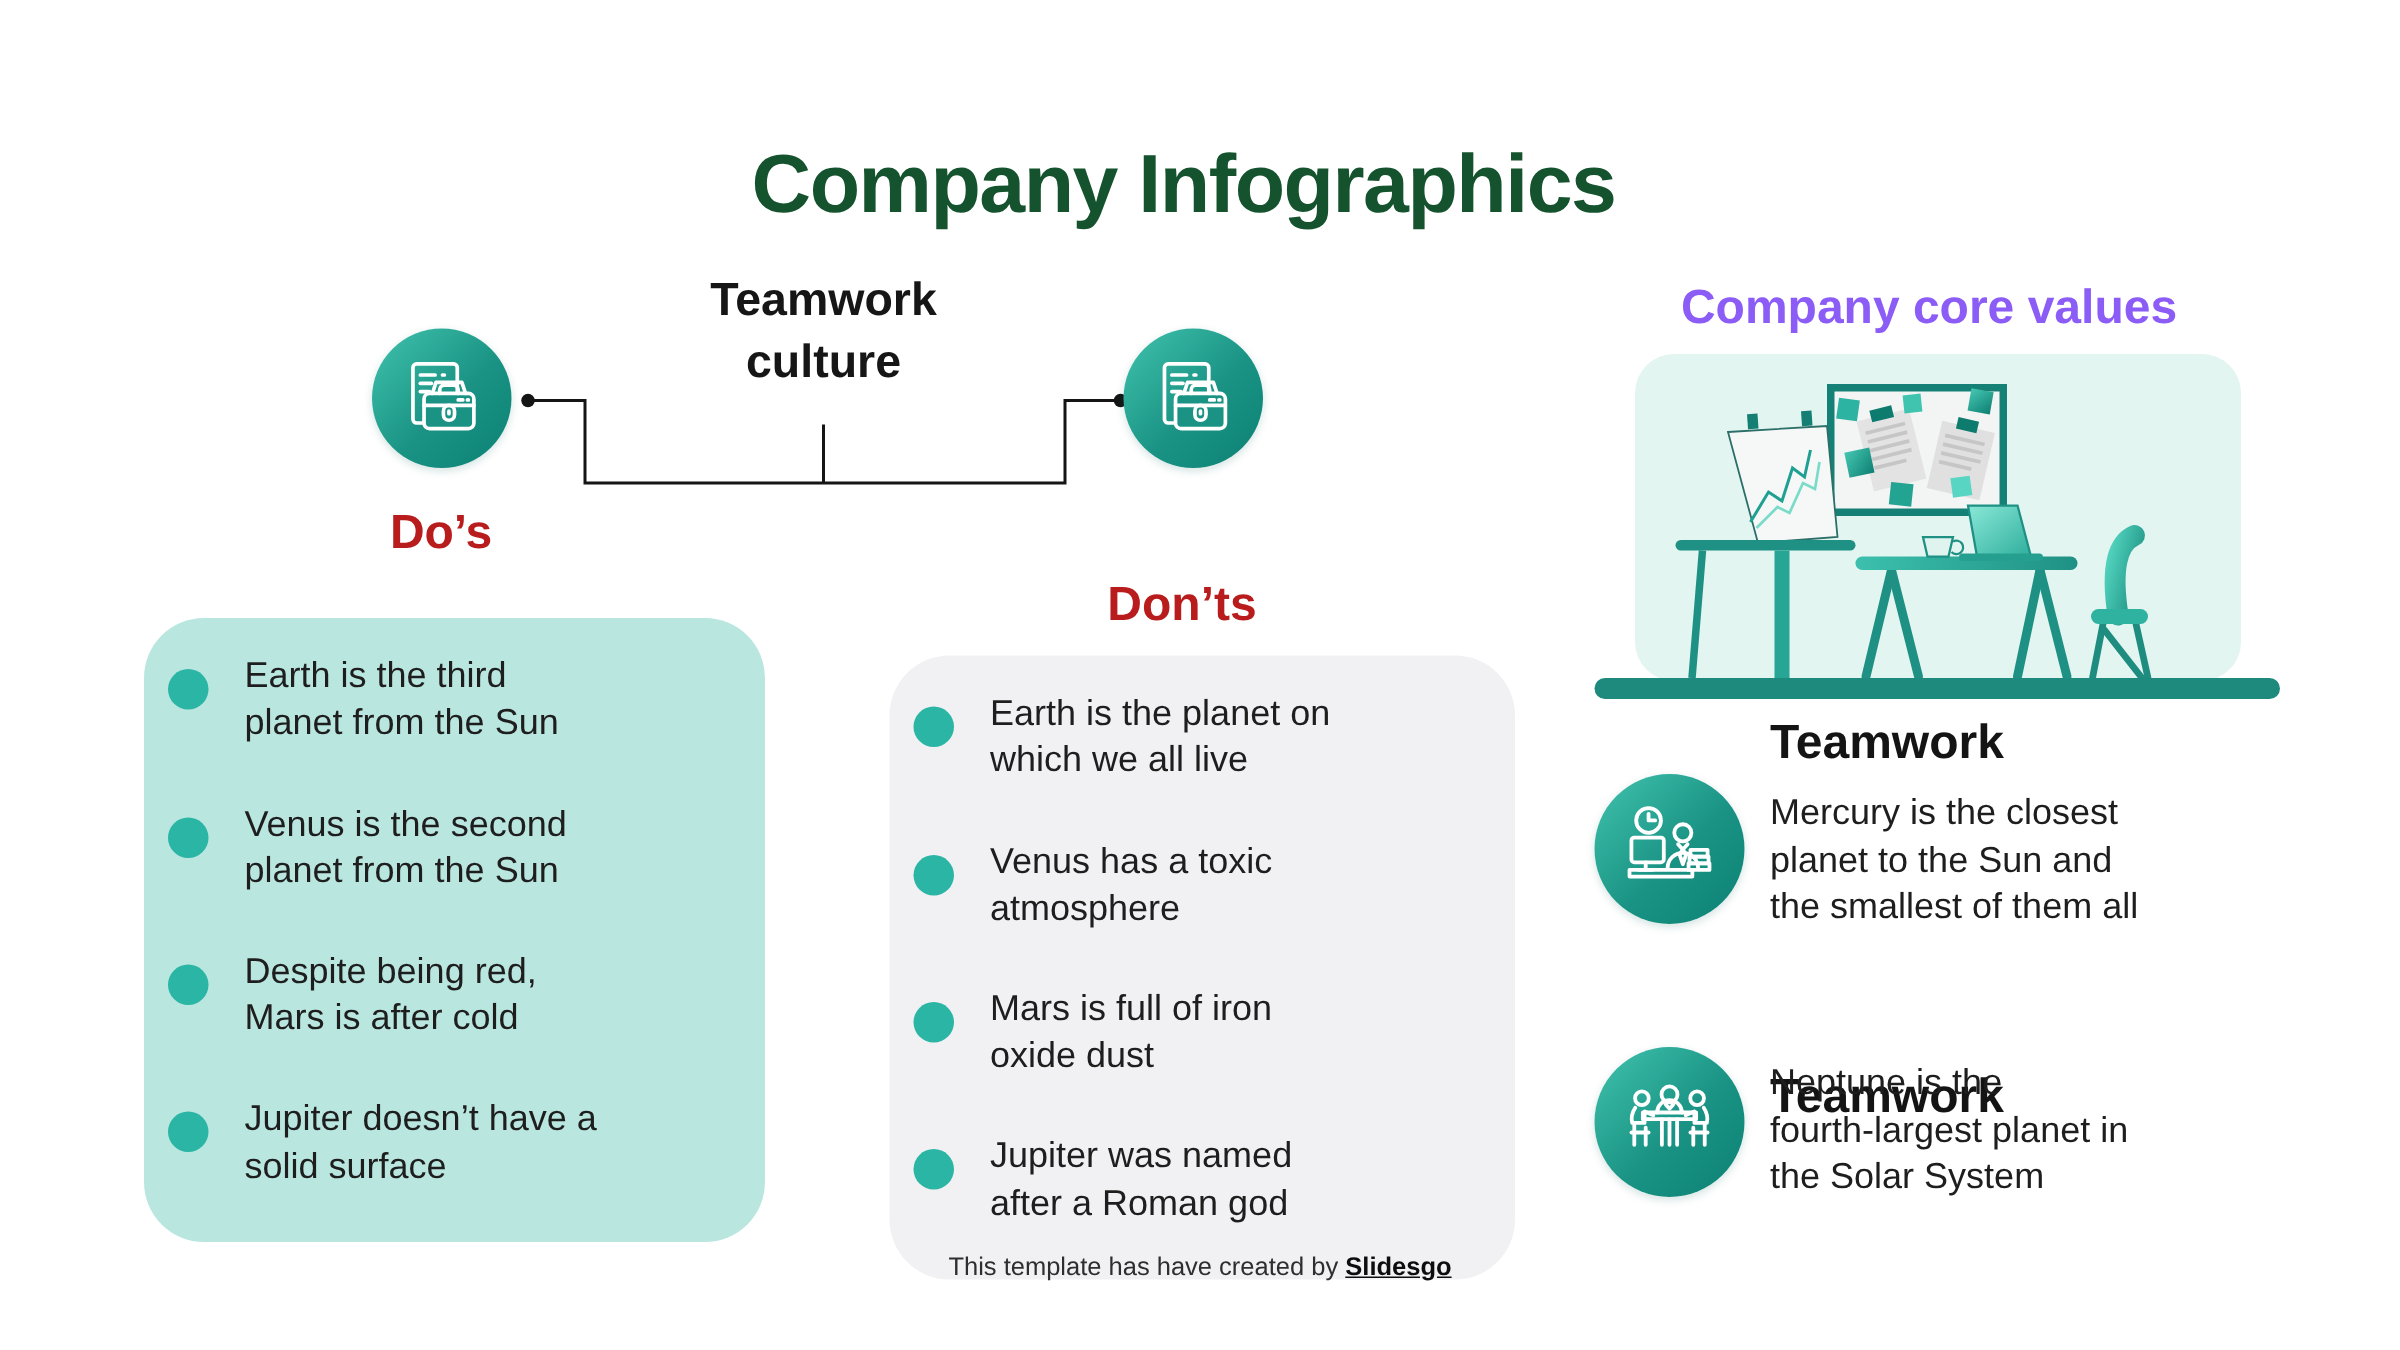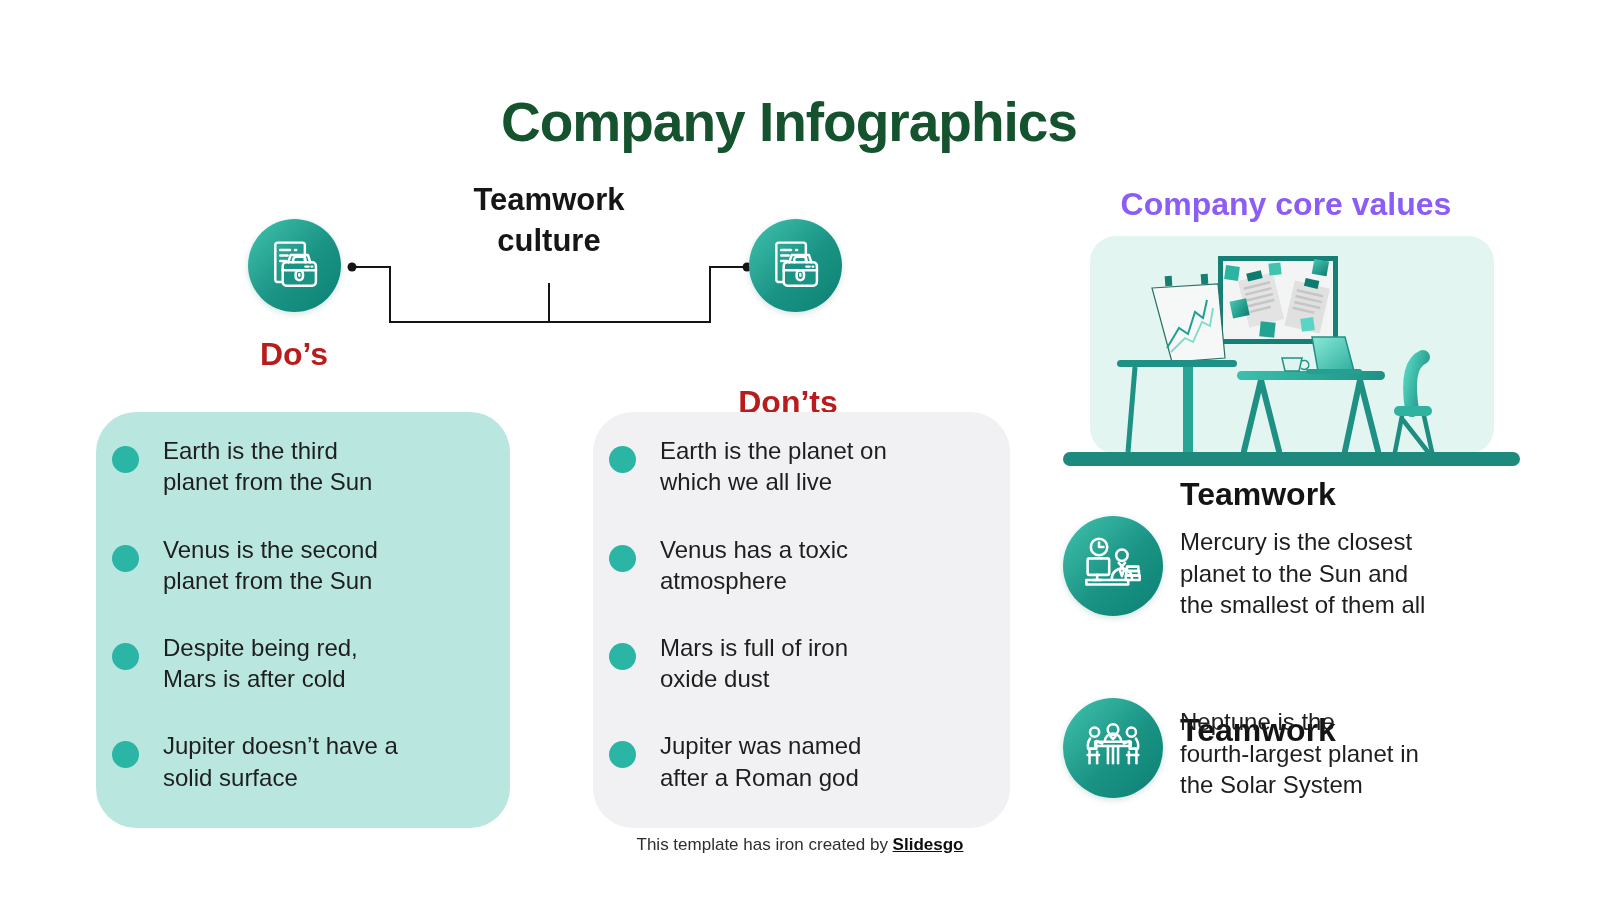--- a/index.html
+++ b/index.html
@@ -36,21 +36,21 @@
   }
   .label-dos{left:194px;}
   .label-donts{left:688px;margin-top:48px;}
 
   .card{
     top:412px;height:416px;border-radius:40px;
     box-sizing:border-box;padding:24px 20px 36px 16px;
     display:flex;flex-direction:column;gap:36px;justify-content:center;
   }
   .card-dos{left:96px;width:414px;background:#b9e7e0;}
-  .card-donts{left:593px;width:417px;background:#f1f1f3;}
+  .card-donts{left:593px;width:417px;background:#f1f1f3;margin-top:25px;}
   .card-item{display:flex;flex-direction:row;align-items:flex-start;}
   .bullet{
     flex:0 0 auto;width:27px;height:27px;border-radius:50%;
     background:#2ab5a5;margin:11px 24px 0 0;
   }
   .card-item-text{
     font-size:24px;line-height:1.3;color:#1e1e1e;
   }
 
   .core-title{
@@ -327,16 +327,16 @@
         <line x1="37" y1="31.5" x2="46" y2="31.5"></line>
       </g>
     </svg>
   </div>
   <div class="abs value-heading heading-teamwork">Teamwork</div>
   <div class="abs value-text text-teamwork pre">Neptune is the
 fourth-largest planet in
 the Solar System</div>
 
   <div class="abs footer">
-    <span>This template has iron created by </span><b>Slidesgo</b>
+    <span>This template has have created by </span><b>Slidesgo</b>
   </div>
 
 </div>
 
 </body></html>

